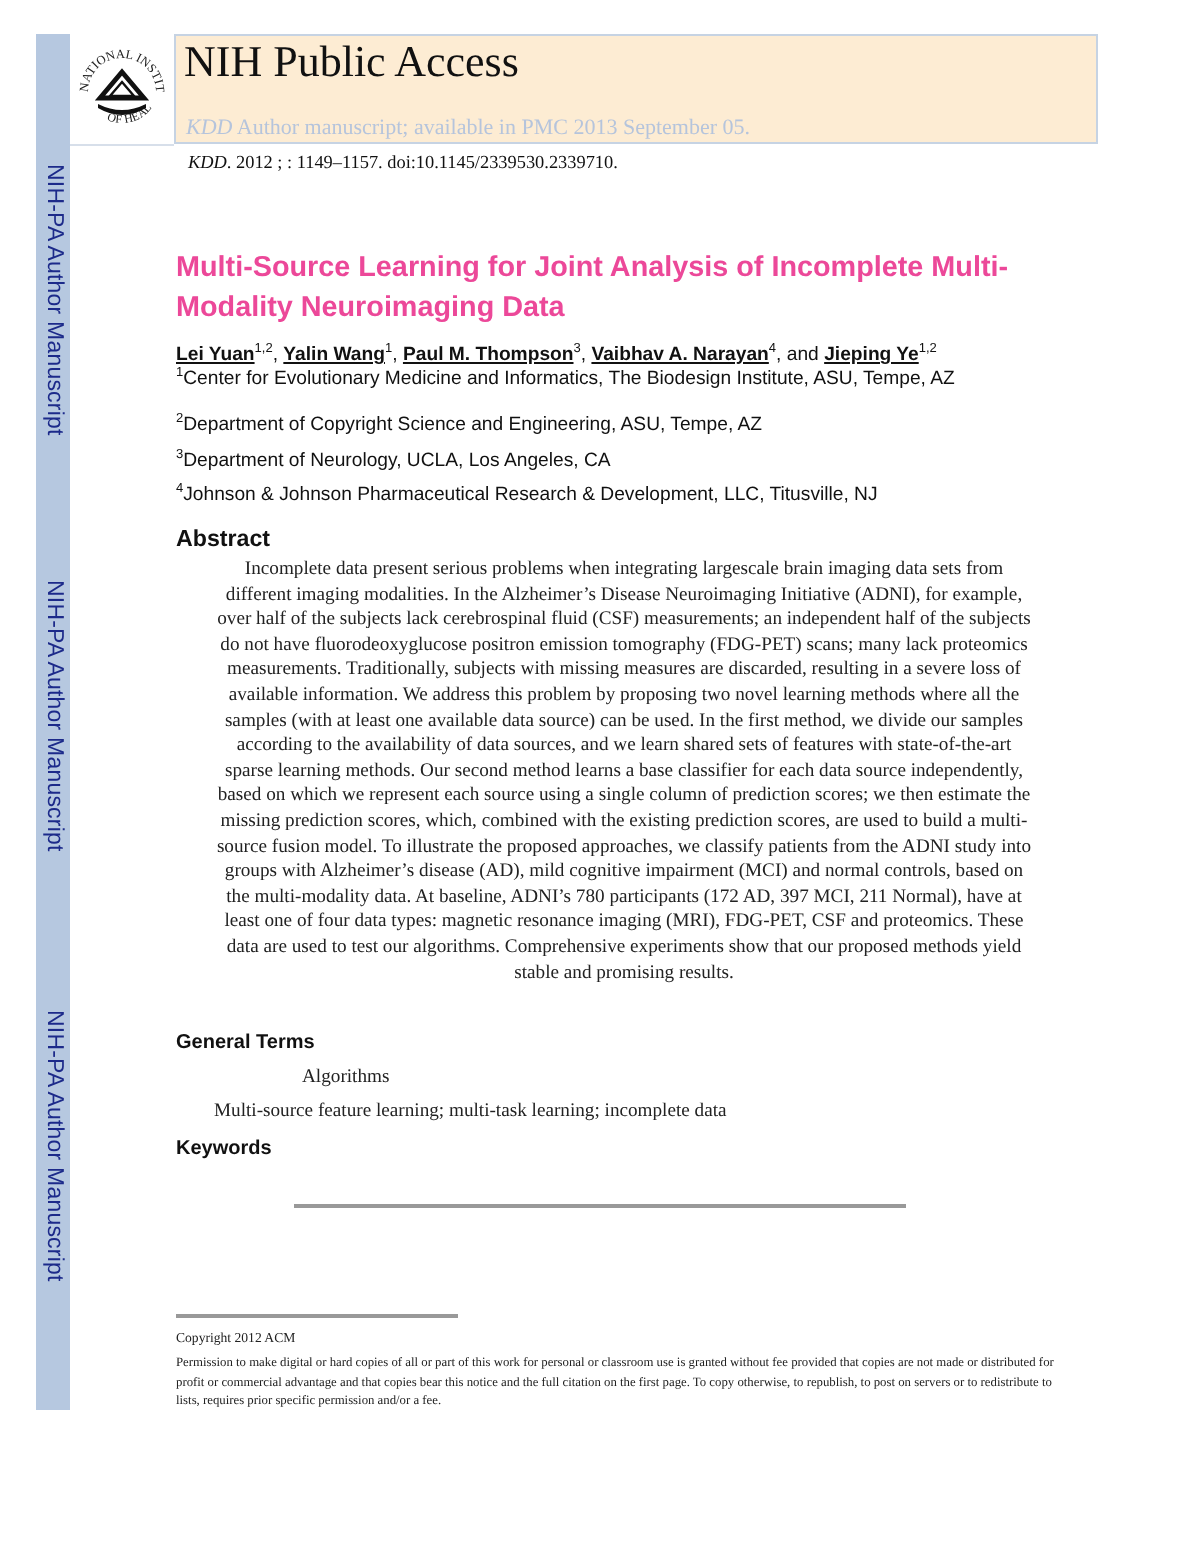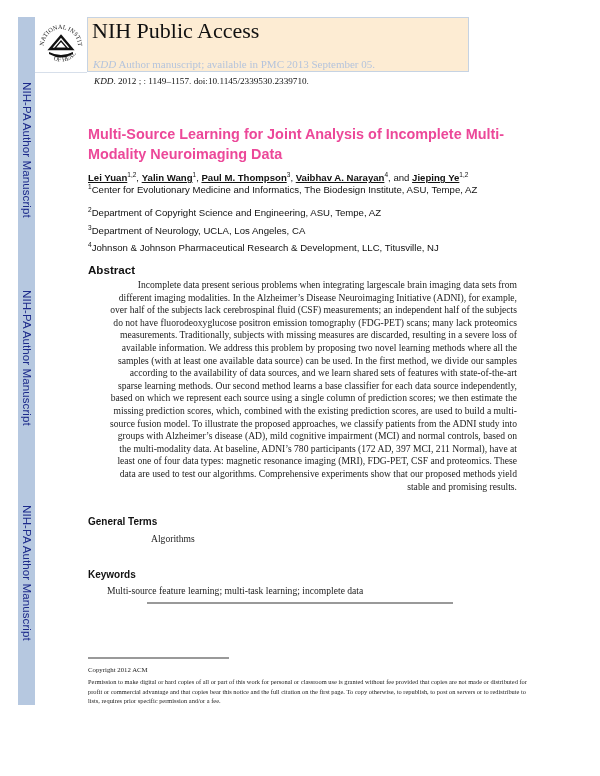--- a/index.html
+++ b/index.html
@@ -19,21 +19,21 @@
       font-size: 11.5px; color: #1c2a8a; letter-spacing: 0.1px;
       display: flex; align-items: center; justify-content: flex-start;
       white-space: nowrap; line-height: 17px;
     }
     .logo-box {
       position: absolute; left: 35px; top: 17px; width: 52px; height: 55px;
       background: #fff; border-bottom: 1px solid #d7dfea;
     }
     .logo-box svg { position: absolute; left: 1px; top: 2px; }
     .banner {
-      position: absolute; left: 87px; top: 17px; width: 382px; height: 55px;
+      position: absolute; left: 87px; top: 17px; width: 462px; height: 55px;
       background: #fdecd3; border: 1px solid #c6d3e3; box-sizing: border-box;
     }
     .banner-title {
       position: absolute; left: 4px; top: 0px;
       font-size: 22px; color: #111; line-height: 26px;
     }
     .banner-sub {
       position: absolute; left: 5px; top: 24px;
       font-size: 14px; font-weight: bold; color: #111; line-height: 16px;
     }
@@ -66,21 +66,21 @@
     }
     .affil sup { font-size: 6.5px; vertical-align: 4px; line-height: 0; }
     .h2 {
       position: absolute; left: 88px;
       font-family: "Liberation Sans", sans-serif; font-weight: bold; color: #111;
     }
     .h-abstract { top: 263px; font-size: 11.6px; }
     .h-small { font-size: 10px; }
     .abstract {
       position: absolute; left: 107px; top: 279px; width: 410px;
-      font-size: 9.6px; line-height: 12.6px; color: #222; text-align: right;
+      font-size: 9.6px; line-height: 12.6px; color: #222; text-align: center;
     }
     .plain {
       position: absolute; left: 107px; font-size: 9.6px; color: #222;
     }
     .rule-mid {
       position: absolute; left: 147px; top: 602px; width: 306px; height: 2px;
       background: #999;
     }
     .rule-foot {
       position: absolute; left: 88px; top: 657px; width: 141px; height: 1.5px;
@@ -145,19 +145,19 @@
 <div class="affil" style="top:225px;"><sup>3</sup><span>Department of Neurology, UCLA, Los Angeles, CA</span></div>
 <div class="affil" style="top:242px;"><sup>4</sup><span>Johnson &amp; Johnson Pharmaceutical Research &amp; Development, LLC, Titusville, NJ</span></div>
 
 <div class="h2 h-abstract">Abstract</div>
 <div class="abstract">Incomplete data present serious problems when integrating largescale brain imaging data sets from different imaging modalities. In the Alzheimer’s Disease Neuroimaging Initiative (ADNI), for example, over half of the subjects lack cerebrospinal fluid (CSF) measurements; an independent half of the subjects do not have fluorodeoxyglucose positron emission tomography (FDG-PET) scans; many lack proteomics measurements. Traditionally, subjects with missing measures are discarded, resulting in a severe loss of available information. We address this problem by proposing two novel learning methods where all the samples (with at least one available data source) can be used. In the first method, we divide our samples according to the availability of data sources, and we learn shared sets of features with state-of-the-art sparse learning methods. Our second method learns a base classifier for each data source independently, based on which we represent each source using a single column of prediction scores; we then estimate the missing prediction scores, which, combined with the existing prediction scores, are used to build a multi-source fusion model. To illustrate the proposed approaches, we classify patients from the ADNI study into groups with Alzheimer’s disease (AD), mild cognitive impairment (MCI) and normal controls, based on the multi-modality data. At baseline, ADNI’s 780 participants (172 AD, 397 MCI, 211 Normal), have at least one of four data types: magnetic resonance imaging (MRI), FDG-PET, CSF and proteomics. These data are used to test our algorithms. Comprehensive experiments show that our proposed methods yield stable and promising results.</div>
 
 <div class="h2 h-small" style="top:516px;">General Terms</div>
 <div class="plain" style="top:533px;margin-left:44px;">Algorithms</div>
 
 <div class="h2 h-small" style="top:569px;">Keywords</div>
-<div class="plain" style="top:585px;">Multi-source feature learning; multi-task learning; incomplete data</div>
+<div class="plain" style="top:550px;">Multi-source feature learning; multi-task learning; incomplete data</div>
 
 <div class="rule-mid"></div>
 
 <div class="rule-foot"></div>
 <div class="copyright">Copyright 2012 ACM</div>
 <div class="permission">Permission to make digital or hard copies of all or part of this work for personal or classroom use is granted without fee provided that copies are not made or distributed for profit or commercial advantage and that copies bear this notice and the full citation on the first page. To copy otherwise, to republish, to post on servers or to redistribute to lists, requires prior specific permission and/or a fee.</div>
 
 </body></html>

